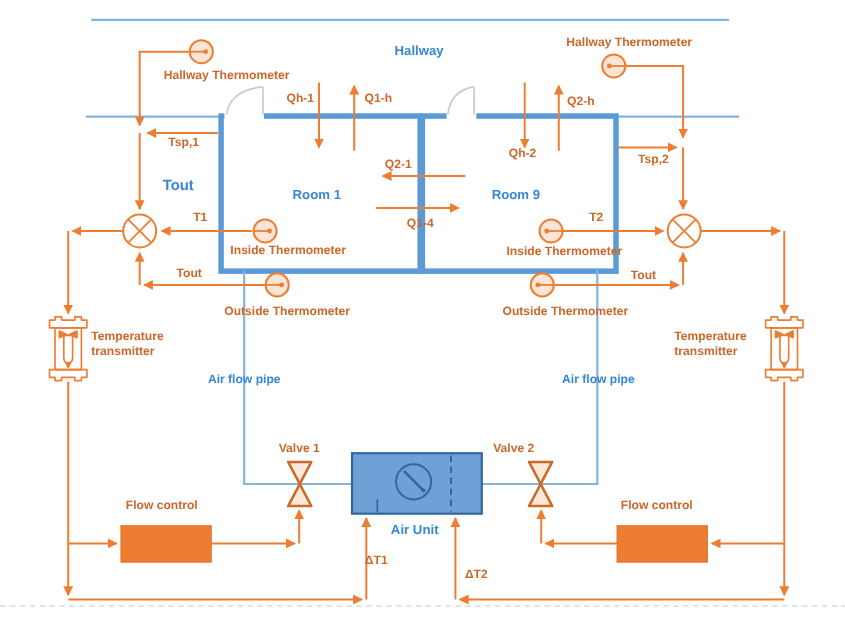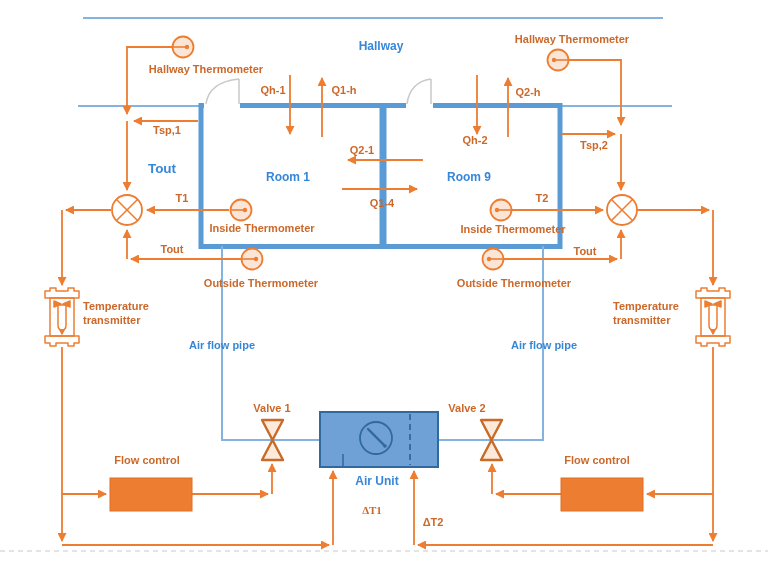--- a/index.html
+++ b/index.html
@@ -207,16 +207,16 @@
   <div class="lbl lbl-blue" style="left:544px;top:339px;">Air flow pipe</div>
 
   <div class="lbl" style="left:272px;top:402px;">Valve 1</div>
   <div class="lbl" style="left:467px;top:402px;text-align:right;">Valve 2</div>
 
   <div class="lbl lbl-blue lbl-12" style="left:377px;top:474px;">Air Unit</div>
 
   <div class="lbl" style="left:147px;top:454px;">Flow control</div>
   <div class="lbl" style="left:597px;top:454px;">Flow control</div>
 
-  <div class="lbl" style="left:372px;top:504px;font-family:Liberation Serif, serif;">ΔT1</div>
+  <div class="lbl" style="left:342px;top:504px;">ΔT1</div>
   <div class="lbl" style="left:433px;top:516px;">ΔT2</div>
 
 </div>
 
 </body></html>

